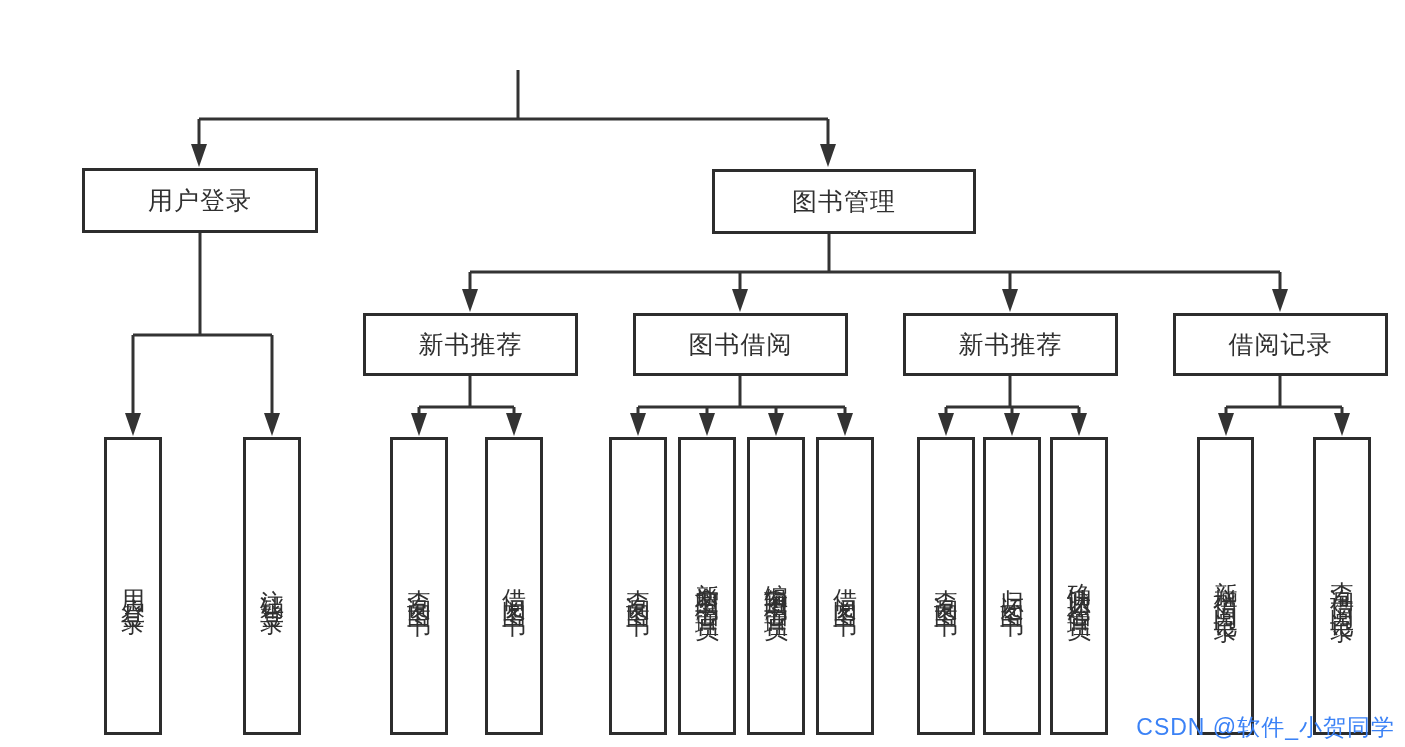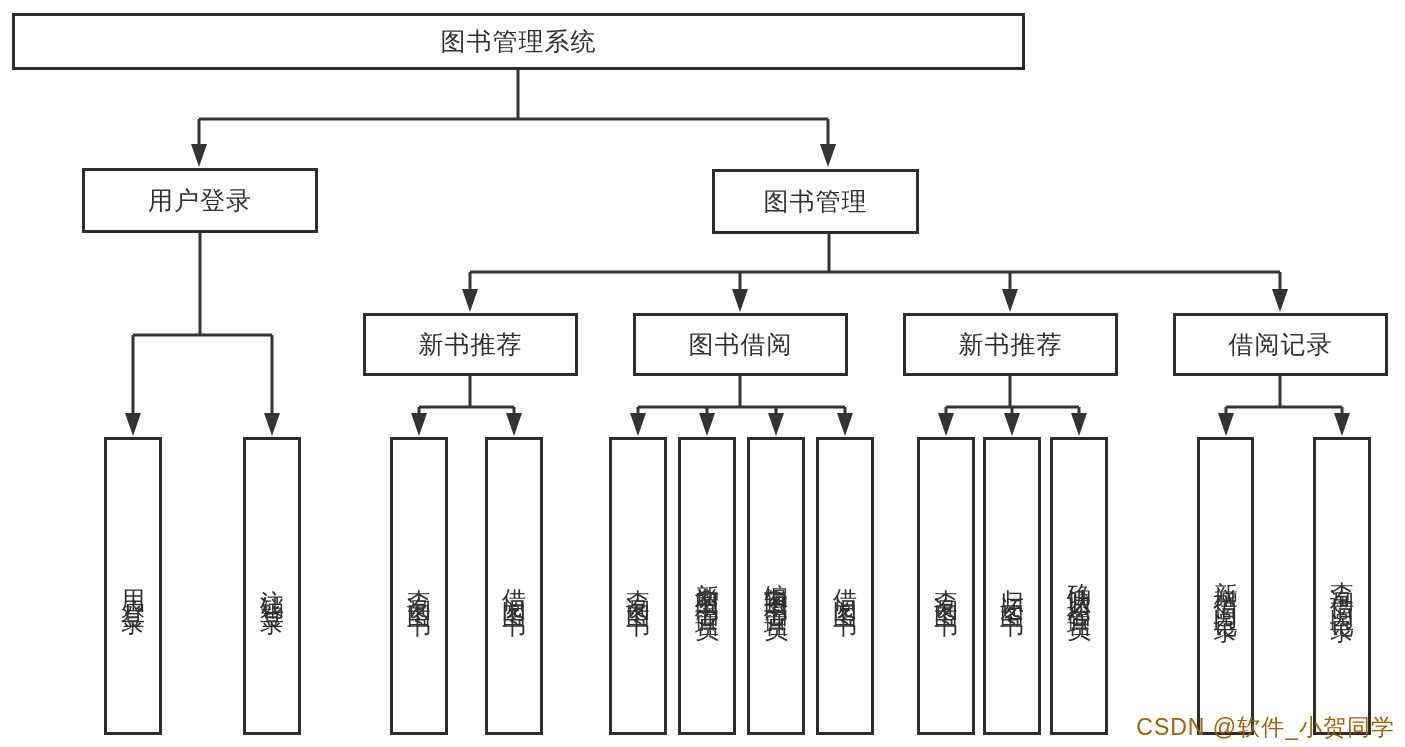--- a/index.html
+++ b/index.html
@@ -40,21 +40,21 @@
     line-height:1;
     white-space:nowrap;
   }
   .leaf .vtext.tight{
     letter-spacing:5px;
   }
   .watermark{
     position:absolute;z-index:3;
     right:10px;bottom:4px;
     font-size:23px;
-    color:#a16207;
+    color:#3b82f6;
     letter-spacing:1px;
     white-space:nowrap;
   }
 </style>
 </head>
 <body>
 
 <div class="canvas">
 
   <svg class="lines" width="1405" height="747" viewBox="0 0 1405 747">
@@ -116,28 +116,25 @@
       <polygon points="768,413 784,413 776,436"></polygon>
       <polygon points="837,413 853,413 845,436"></polygon>
       <polygon points="938,413 954,413 946,436"></polygon>
       <polygon points="1004,413 1020,413 1012,436"></polygon>
       <polygon points="1071,413 1087,413 1079,436"></polygon>
       <polygon points="1218,413 1234,413 1226,436"></polygon>
       <polygon points="1334,413 1350,413 1342,436"></polygon>
     </g>
   </svg>
 
-  <div class="node hnode" style="left:12px;top:13px;width:1013px;height:57px;">
-    <span>图书管理系统</span>
-  </div>
 
   <div class="node hnode" style="left:82px;top:168px;width:236px;height:65px;">
     <span>用户登录</span>
   </div>
-  <div class="node hnode" style="left:712px;top:169px;width:207px;height:65px;">
+  <div class="node hnode" style="left:712px;top:169px;width:264px;height:65px;">
     <span>图书管理</span>
   </div>
 
   <div class="node hnode" style="left:633px;top:313px;width:215px;height:63px;">
     <span>图书借阅</span>
   </div>
   <div class="node hnode" style="left:363px;top:313px;width:215px;height:63px;">
     <span>新书推荐</span>
   </div>
   <div class="node hnode" style="left:903px;top:313px;width:215px;height:63px;">

